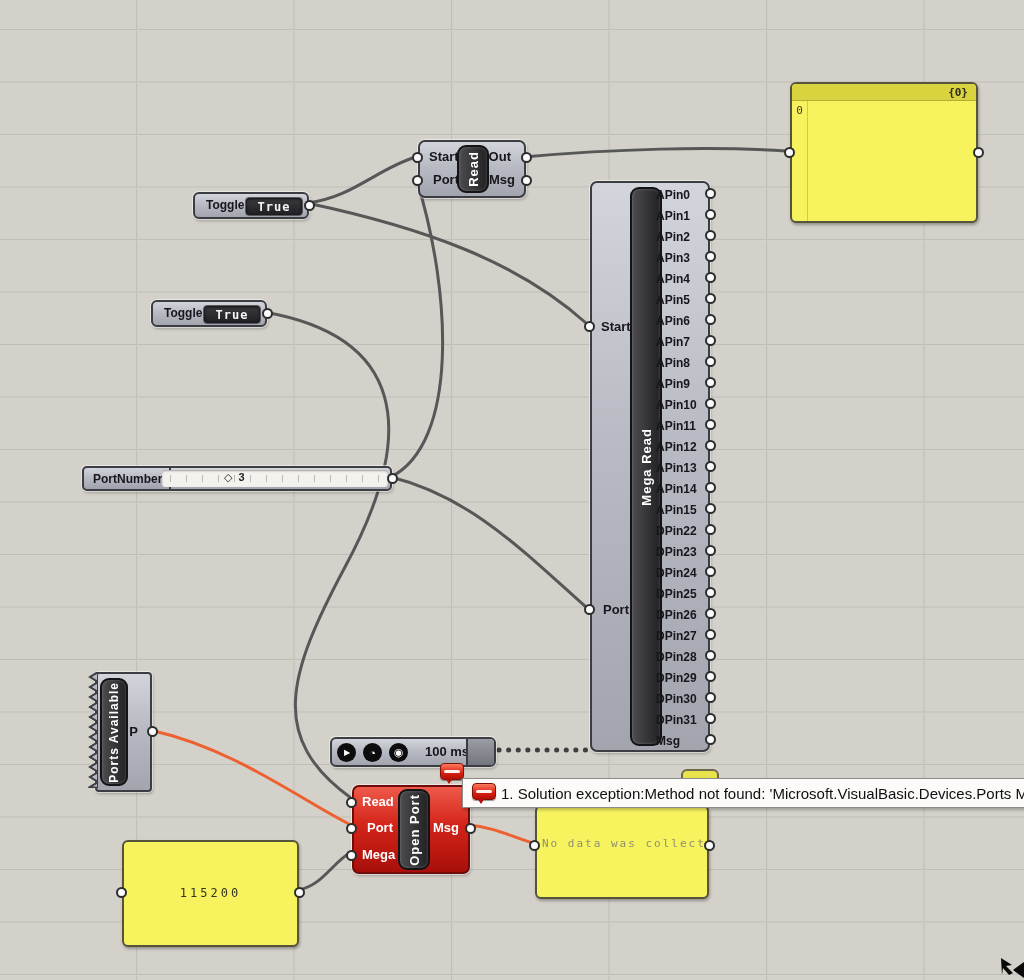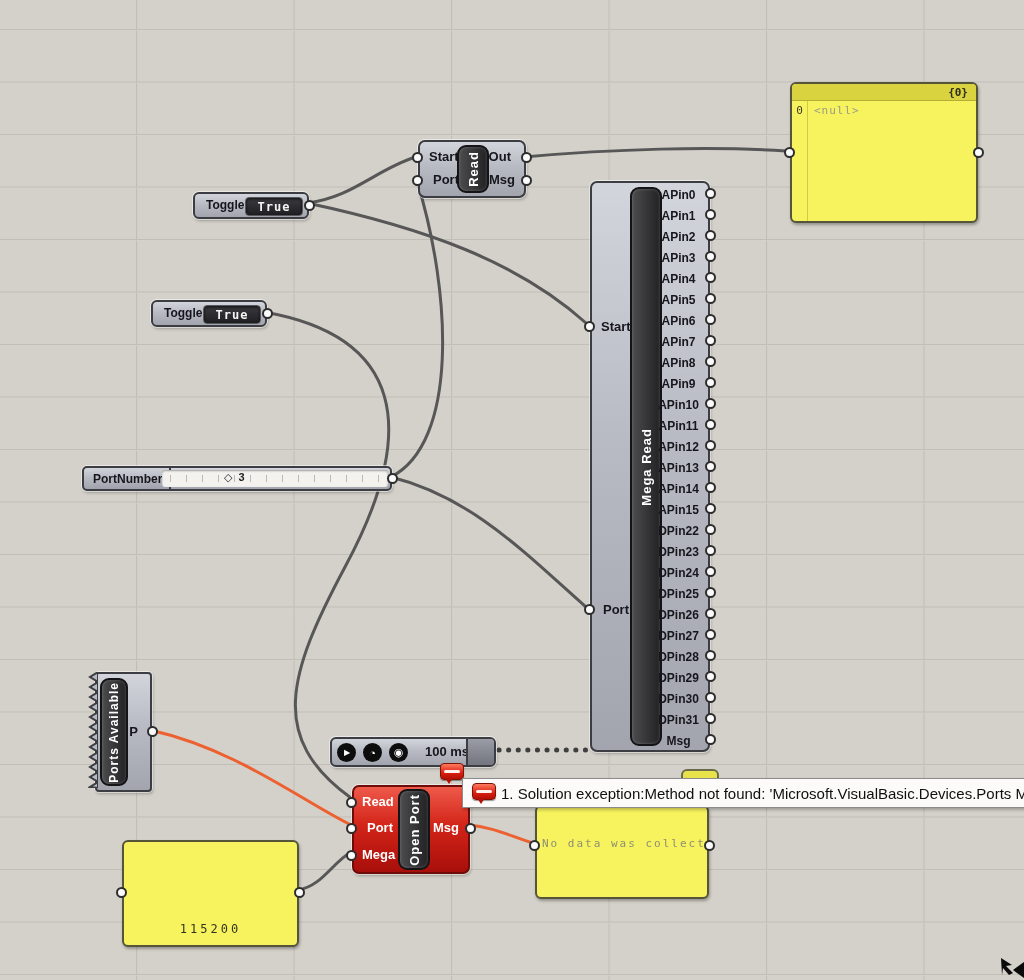--- a/index.html
+++ b/index.html
@@ -53,21 +53,21 @@
   }
 
   
   .ypanel{
     position:absolute;z-index:2;background:#f7f35f;border:2px solid #56553c;border-radius:6px;
     box-shadow:1px 2px 3px rgba(0,0,0,.3);
   }
   .mono{font-family:"DejaVu Sans Mono",monospace;}
 
   
-  .mr-row{position:relative;height:21px;line-height:21px;text-align:center;}
+  .mr-row{position:relative;height:21px;line-height:21px;text-align:left;}
   .mr-lbl{font-size:12px;font-weight:600;color:#16161c;padding-right:2px;}
   .mr-row .conn{top:50%;margin-top:-5.5px;right:-13px;}
 
   
   .ticon{position:absolute;top:4px;width:19px;height:19px;background:#0d0d0d;border-radius:50%;
     color:#fff;display:flex;align-items:center;justify-content:center;font-size:10px;}
 
   
   .balloon{
     position:absolute;width:22px;height:15px;border-radius:4px;
@@ -100,21 +100,20 @@
   <path class="dotted" d="M499,750 L588,750" stroke="#3f3f3f"></path>
 </svg>
 
 <div class="ypanel" style="left:790px;top:82px;width:184px;height:137px;">
   <div style="height:16px;background:#d9d33f;border-bottom:1px solid #b4ae35;border-radius:4px 4px 0 0;
               display:flex;justify-content:flex-end;align-items:center;padding:0 8px;">
     <span class="mono" style="font-size:11px;font-weight:bold;color:#2c2c18;">{0}</span>
   </div>
   <div style="display:flex;height:calc(100% - 17px);">
     <div class="mono" style="width:15px;border-right:1px solid #d0ca45;font-size:11px;color:#3a3a28;text-align:center;padding-top:3px;">0</div>
-    <div class="mono" style="font-size:11px;color:#9b9b85;padding:3px 0 0 6px;letter-spacing:1px;">&lt;null&gt;</div>
   </div>
   <span class="conn" style="left:-8px;top:63px;"></span>
   <span class="conn" style="right:-8px;top:63px;"></span>
 </div>
 
 <div class="shell" style="left:418px;top:140px;width:104px;height:54px;">
   <span class="plabel" style="left:9px;top:7px;">Start</span>
   <span class="plabel" style="left:13px;top:30px;">Port</span>
   <div class="capsule" style="left:37px;top:3px;width:28px;height:44px;">
     <span class="vtext">Read</span>
@@ -322,21 +321,21 @@
 
 <div style="position:absolute;left:681px;top:769px;width:34px;height:14px;background:#e9e34b;
             border:2px solid #6b6a4a;border-radius:6px 6px 0 0;z-index:5;"></div>
 
 <div class="tooltip" style="left:462px;top:778px;width:562px;height:28px;">
   <div class="balloon" style="position:relative;left:9px;top:-2px;flex:none;"></div>
   <span class="txt">1. Solution exception:Method not found: 'Microsoft.VisualBasic.Devices.Ports Micr</span>
 </div>
 
 <div class="ypanel" style="left:122px;top:840px;width:173px;height:103px;">
-  <div class="mono" style="position:absolute;left:0;right:0;top:44px;text-align:center;font-size:12px;color:#33331f;letter-spacing:3px;margin-top:36px;">115200</div>
+  <div class="mono" style="position:absolute;left:0;right:0;top:44px;text-align:center;font-size:12px;color:#33331f;letter-spacing:3px;">115200</div>
   <span class="conn" style="left:-8px;top:45px;"></span>
   <span class="conn" style="right:-8px;top:45px;"></span>
 </div>
 
 <div class="ypanel" style="left:535px;top:805px;width:170px;height:90px;z-index:4;">
   <div class="mono" style="position:absolute;left:5px;right:2px;top:30px;font-size:11px;color:#8f8f74;letter-spacing:2px;white-space:nowrap;overflow:hidden;">No data was collected…</div>
   <span class="conn" style="left:-8px;top:33px;"></span>
   <span class="conn" style="right:-8px;top:33px;"></span>
 </div>
 

